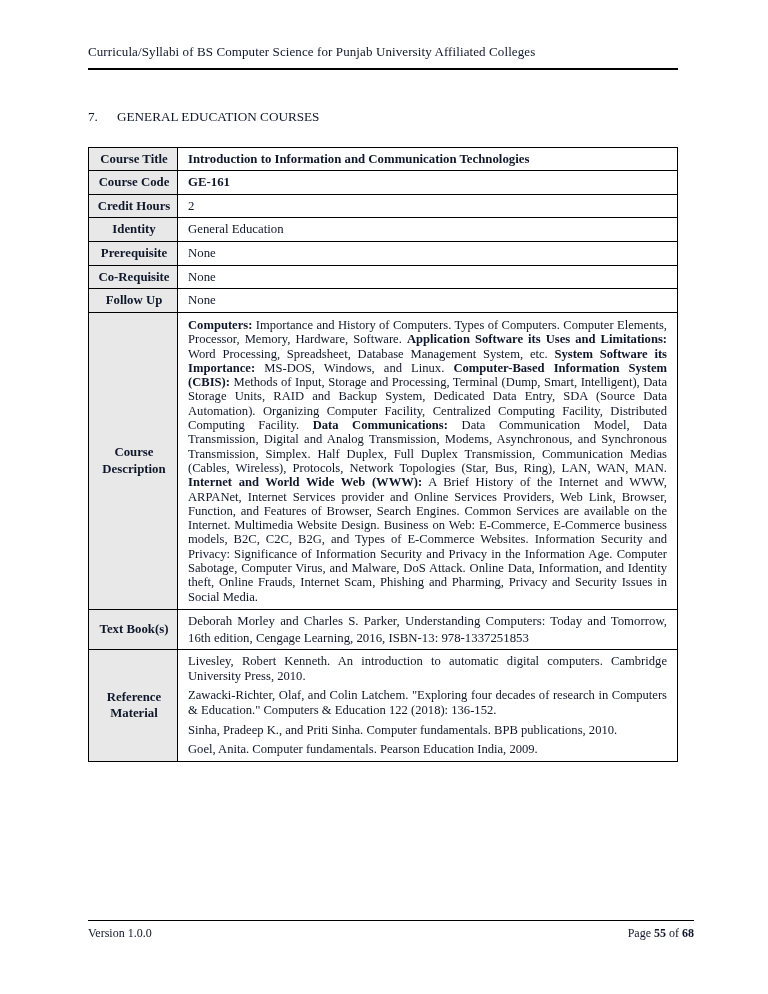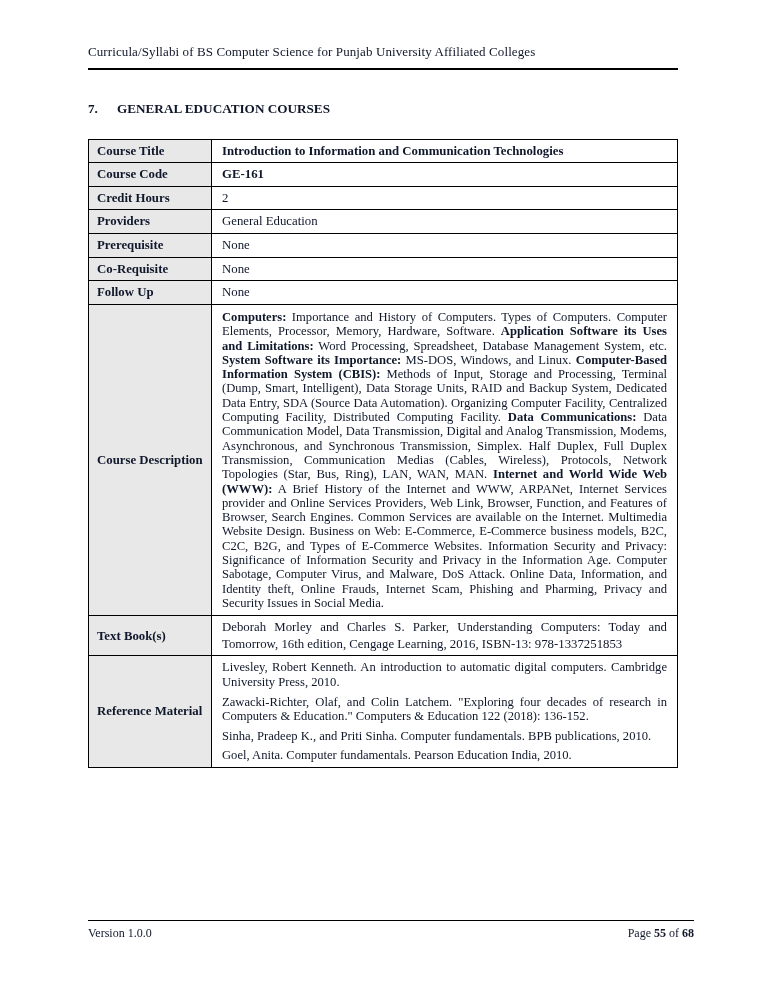--- a/index.html
+++ b/index.html
@@ -18,42 +18,43 @@
     font-size: 13px;
     line-height: 1.2;
     letter-spacing: 0.1px;
   }
   .header-rule {
     border: none;
     border-top: 2.5px solid #000;
     margin: 8px 0 0 0;
   }
   .section-heading {
-    margin-top: 31px;
-    font-weight: bold;
+    margin-top: 39px;
+    font-weight: normal;
     font-size: 13.2px;
   }
   .section-num { display: inline-block; width: 29px; }
   table.course {
     border-collapse: collapse;
     width: 100%;
     margin-top: 22px;
   }
   td {
     border: 1px solid #000;
     vertical-align: top;
     font-size: 12.8px;
     line-height: 1.3;
   }
   td.lbl {
     background: #e8e8e8;
     font-weight: bold;
-    width: 123px;
+    width: 89px;
     padding: 3px 6px 3px 8px;
     vertical-align: middle;
+    text-align: center;
   }
   td.val { padding: 3px 10px; text-align: justify; }
   .bold { font-weight: bold; }
   td.desc { line-height: 14.3px; font-size: 12.6px; padding-top: 5px; padding-bottom: 5px; }
   td.refs { line-height: 14.6px; font-size: 12.6px; padding-top: 4px; padding-bottom: 4px; }
   .ref-p { margin: 0 0 5px 0; }
   .ref-p:last-child { margin-bottom: 0; }
   .footer {
     position: absolute;
     left: 88px;
@@ -89,21 +90,21 @@
         </tr>
         <tr>
           <td class="lbl">Course Code</td>
           <td class="val bold">GE-161</td>
         </tr>
         <tr>
           <td class="lbl">Credit Hours</td>
           <td class="val">2</td>
         </tr>
         <tr>
-          <td class="lbl">Providers</td>
+          <td class="lbl">Identity</td>
           <td class="val">General Education</td>
         </tr>
         <tr>
           <td class="lbl">Prerequisite</td>
           <td class="val">None</td>
         </tr>
         <tr>
           <td class="lbl">Co-Requisite</td>
           <td class="val">None</td>
         </tr>
@@ -118,21 +119,21 @@
         <tr>
           <td class="lbl">Text Book(s)</td>
           <td class="val">Deborah Morley and Charles S. Parker, Understanding Computers: Today and Tomorrow, 16th edition, Cengage Learning, 2016, ISBN-13: 978-1337251853</td>
         </tr>
         <tr>
           <td class="lbl">Reference Material</td>
           <td class="val refs">
             <p class="ref-p">Livesley, Robert Kenneth. An introduction to automatic digital computers. Cambridge University Press, 2010.</p>
             <p class="ref-p">Zawacki-Richter, Olaf, and Colin Latchem. "Exploring four decades of research in Computers &amp; Education." Computers &amp; Education 122 (2018): 136-152.</p>
             <p class="ref-p">Sinha, Pradeep K., and Priti Sinha. Computer fundamentals. BPB publications, 2010.</p>
-            <p class="ref-p">Goel, Anita. Computer fundamentals. Pearson Education India, 2010.</p>
+            <p class="ref-p">Goel, Anita. Computer fundamentals. Pearson Education India, 2009.</p>
           </td>
         </tr>
       </tbody>
     </table>
 
   </div>
 
   <div class="footer">
     <hr class="footer-rule">
     <div class="footer-row">

